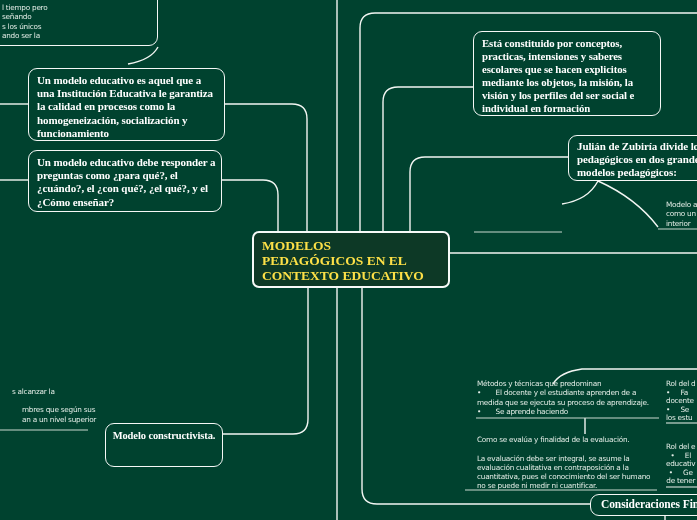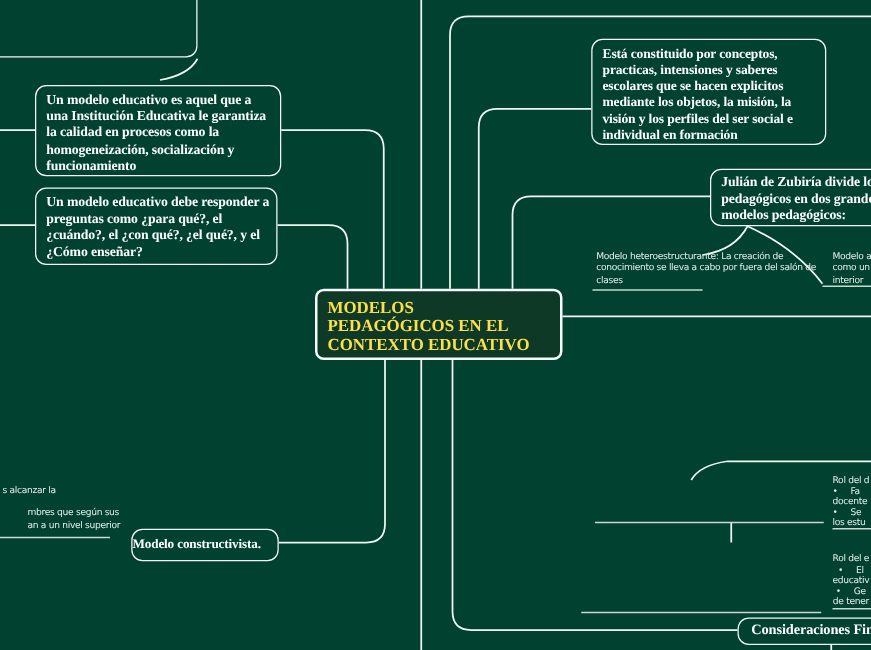--- a/index.html
+++ b/index.html
@@ -68,20 +68,24 @@
     <path class="dim" d="M666 423 H697"></path>
     <path class="dim" d="M666 487 H697"></path>
     <path class="dim" d="M0 430 H88"></path>
   </svg>
 
   <div class="centernode" style="left:252px;top:231px;width:198px;height:57px;">MODELOS
 PEDAGÓGICOS EN EL
 CONTEXTO EDUCATIVO</div>
 
   <div class="mapbox" style="left:-42px;top:-20px;width:200px;height:66px;padding:0;"></div>
+  <div class="lbl" style="left:2px;top:3px;z-index:3;">l tiempo pero
+señando
+s los únicos
+ando ser la</div>
 
   <div class="mapbox" style="left:28px;top:68px;width:197px;height:73px;">Un modelo educativo es aquel que a
 una Institución Educativa le garantiza
 la calidad en procesos como la
 homogeneización, socialización y
 funcionamiento</div>
 
   <div class="mapbox" style="left:28px;top:150px;width:194px;height:62px;">Un modelo educativo debe responder a
 preguntas como ¿para qué?, el
 ¿cuándo?, el ¿con qué?, ¿el qué?, y el
@@ -91,44 +95,51 @@
 practicas, intensiones y saberes
 escolares que se hacen explicitos
 mediante los objetos, la misión, la
 visión y los perfiles del ser social e
 individual en formación</div>
 
   <div class="mapbox" style="left:568px;top:135px;width:162px;height:46px;line-height:13px;padding-top:4px;">Julián de Zubiría divide los
 pedagógicos en dos grandes
 modelos pedagógicos:</div>
 
-  <div class="mapbox" style="left:105px;top:423px;width:118px;height:26px;font-size:10.5px;padding:5px 0;text-align:left;">Modelo constructivista.</div>
+  <div class="mapbox" style="left:105px;top:423px;width:118px;height:44px;font-size:10.5px;padding:5px 0;text-align:center;">Modelo constructivista.</div>
 
   <div class="mapbox" style="left:590px;top:494px;width:132px;height:22px;font-size:11.5px;padding:3px 0 0 10px;">Consideraciones Fin</div>
 
-  <div class="lbl" style="left:477px;top:200px;">Modelo heteroestructurante: La creación de
-conocimiento se lleva a cabo por fuera del salón de
-clases</div>
 
   <div class="lbl" style="left:666px;top:200px;">Modelo au
 como un
 interior</div>
 
+  <div class="lbl" style="left:477px;top:379px;">Métodos y técnicas que predominan
+•       El docente y el estudiante aprenden de a
+medida que se ejecuta su proceso de aprendizaje.
+•       Se aprende haciendo</div>
 
+  <div class="lbl" style="left:477px;top:435px;line-height:9.3px;">Como se evalúa y finalidad de la evaluación.
+
+La evaluación debe ser integral, se asume la
+evaluación cualitativa en contraposición a la
+cuantitativa, pues el conocimiento del ser humano
+no se puede ni medir ni cuantificar.</div>
 
   <div class="lbl" style="left:666px;top:380px;line-height:8.6px;">Rol del d
 •     Fa
 docente
 •     Se
 los estu</div>
 
   <div class="lbl" style="left:666px;top:443px;line-height:8.6px;text-align:center;">Rol del e
 •     El
 educativ
 •     Ge
 de tener</div>
 
-  <div class="lbl" style="left:2px;top:387px;text-align:center;">s alcanzar la</div>
+  <div class="lbl" style="left:12px;top:387px;text-align:center;">s alcanzar la</div>
 
   <div class="lbl" style="left:2px;top:405px;line-height:9.6px;margin-left:20px;">mbres que según sus
 an a un nivel superior</div>
 
 </div>
 
 </body></html>

